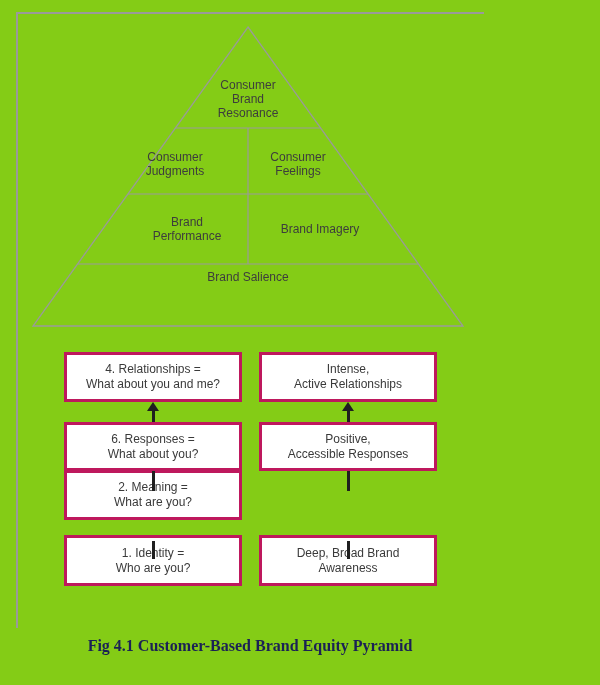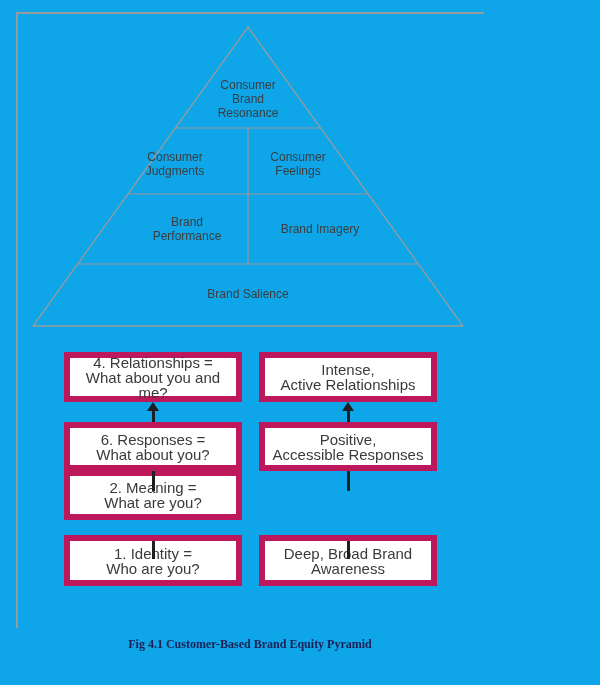--- a/index.html
+++ b/index.html
@@ -1,21 +1,21 @@
 <!DOCTYPE html>
 <html><head>
 <meta charset="utf-8">
 <style>
   html, body { margin: 0; padding: 0; }
   body { background: #ffffff; font-family: "Liberation Sans", sans-serif; }
   .page {
     position: relative;
     width: 600px;
     height: 685px;
-    background: #0ea5e9;
+    background: #84cc16;
     overflow: hidden;
   }
   
   .border-top {
     position: absolute; left: 16px; top: 12px;
     width: 468px; height: 1.5px; background: #9a9a9a;
   }
   .border-left {
     position: absolute; left: 16px; top: 12px;
     width: 1.5px; height: 616px; background: #9a9a9a;
@@ -29,28 +29,28 @@
     font-size: 12px;
     line-height: 14px;
     color: #3d3d3d;
     white-space: pre-line;
   }
   
   .stage-box {
     position: absolute;
     width: 178px;
     height: 50px;
-    border: 6px solid #be185d;
+    border: 3px solid #be185d;
     background: #ffffff;
     box-sizing: border-box;
     display: flex;
     align-items: center;
     justify-content: center;
     text-align: center;
-    font-size: 15px;
+    font-size: 12px;
     line-height: 15px;
     color: #3a3a3a;
     white-space: pre-line;
   }
   .col-left  { left: 64px; }
   .col-right { left: 259px; }
   .row-4 { top: 352px; }
   .row-3 { top: 422px; height: 49px; }
   .row-2 { top: 470px; }
   .row-1 { top: 535px; height: 51px; }
@@ -69,21 +69,21 @@
   }
   
   .caption {
     position: absolute;
     left: 0;
     top: 637px;
     width: 500px;
     text-align: center;
     font-family: "Liberation Serif", serif;
     font-weight: bold;
-    font-size: 12px;
+    font-size: 16px;
     color: #1b2155;
   }
 </style>
 </head>
 <body>
 
 <div class="page">
 
   <div class="border-top"></div>
   <div class="border-left"></div>
@@ -99,21 +99,21 @@
   <div class="pyr-label" style="left:248px; top:78px;">Consumer
 Brand
 Resonance</div>
   <div class="pyr-label" style="left:175px; top:150px;">Consumer
 Judgments</div>
   <div class="pyr-label" style="left:298px; top:150px;">Consumer
 Feelings</div>
   <div class="pyr-label" style="left:187px; top:215px;">Brand
 Performance</div>
   <div class="pyr-label" style="left:320px; top:222px;">Brand Imagery</div>
-  <div class="pyr-label" style="left:248px; top:287px;">Brand Salience</div>
+  <div class="pyr-label" style="left:248px; top:270px;">Brand Salience</div>
 
   <div class="stage-box col-left row-4">4. Relationships =
 What about you and me?</div>
   <div class="stage-box col-left row-3">6. Responses =
 What about you?</div>
   <div class="stage-box col-left row-2">2. Meaning =
 What are you?</div>
   <div class="stage-box col-left row-1">1. Identity =
 Who are you?</div>
 

